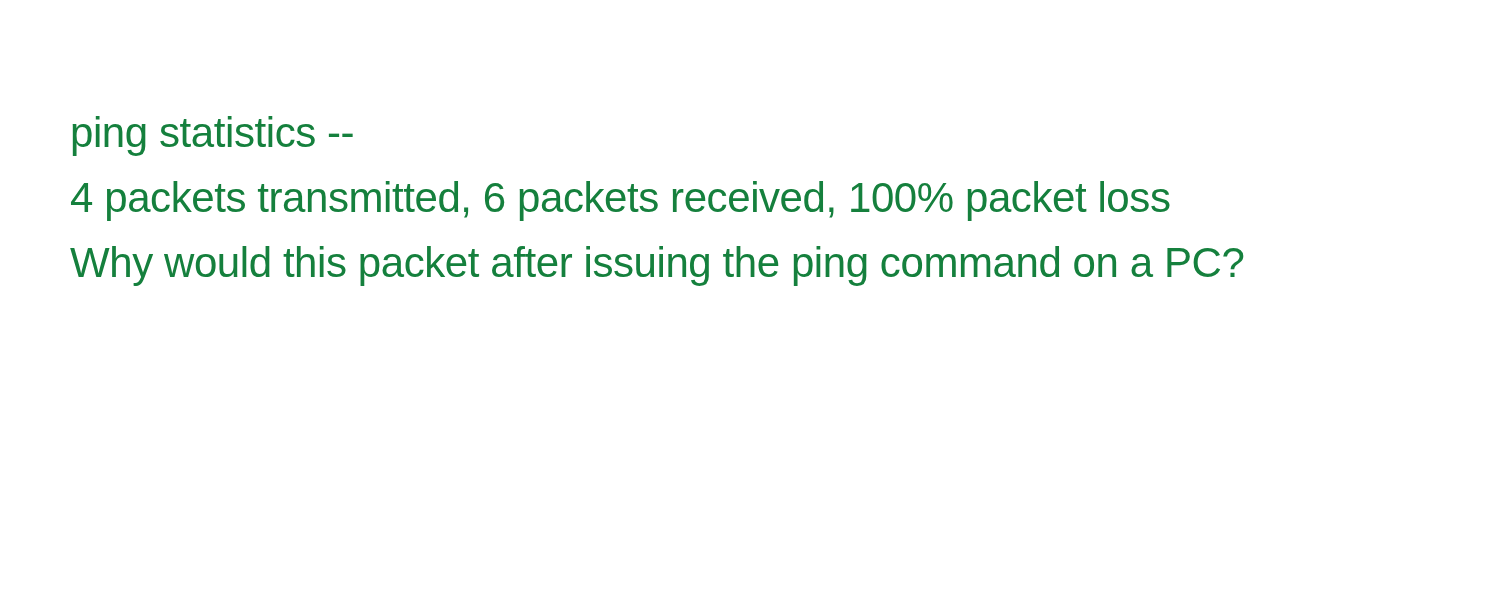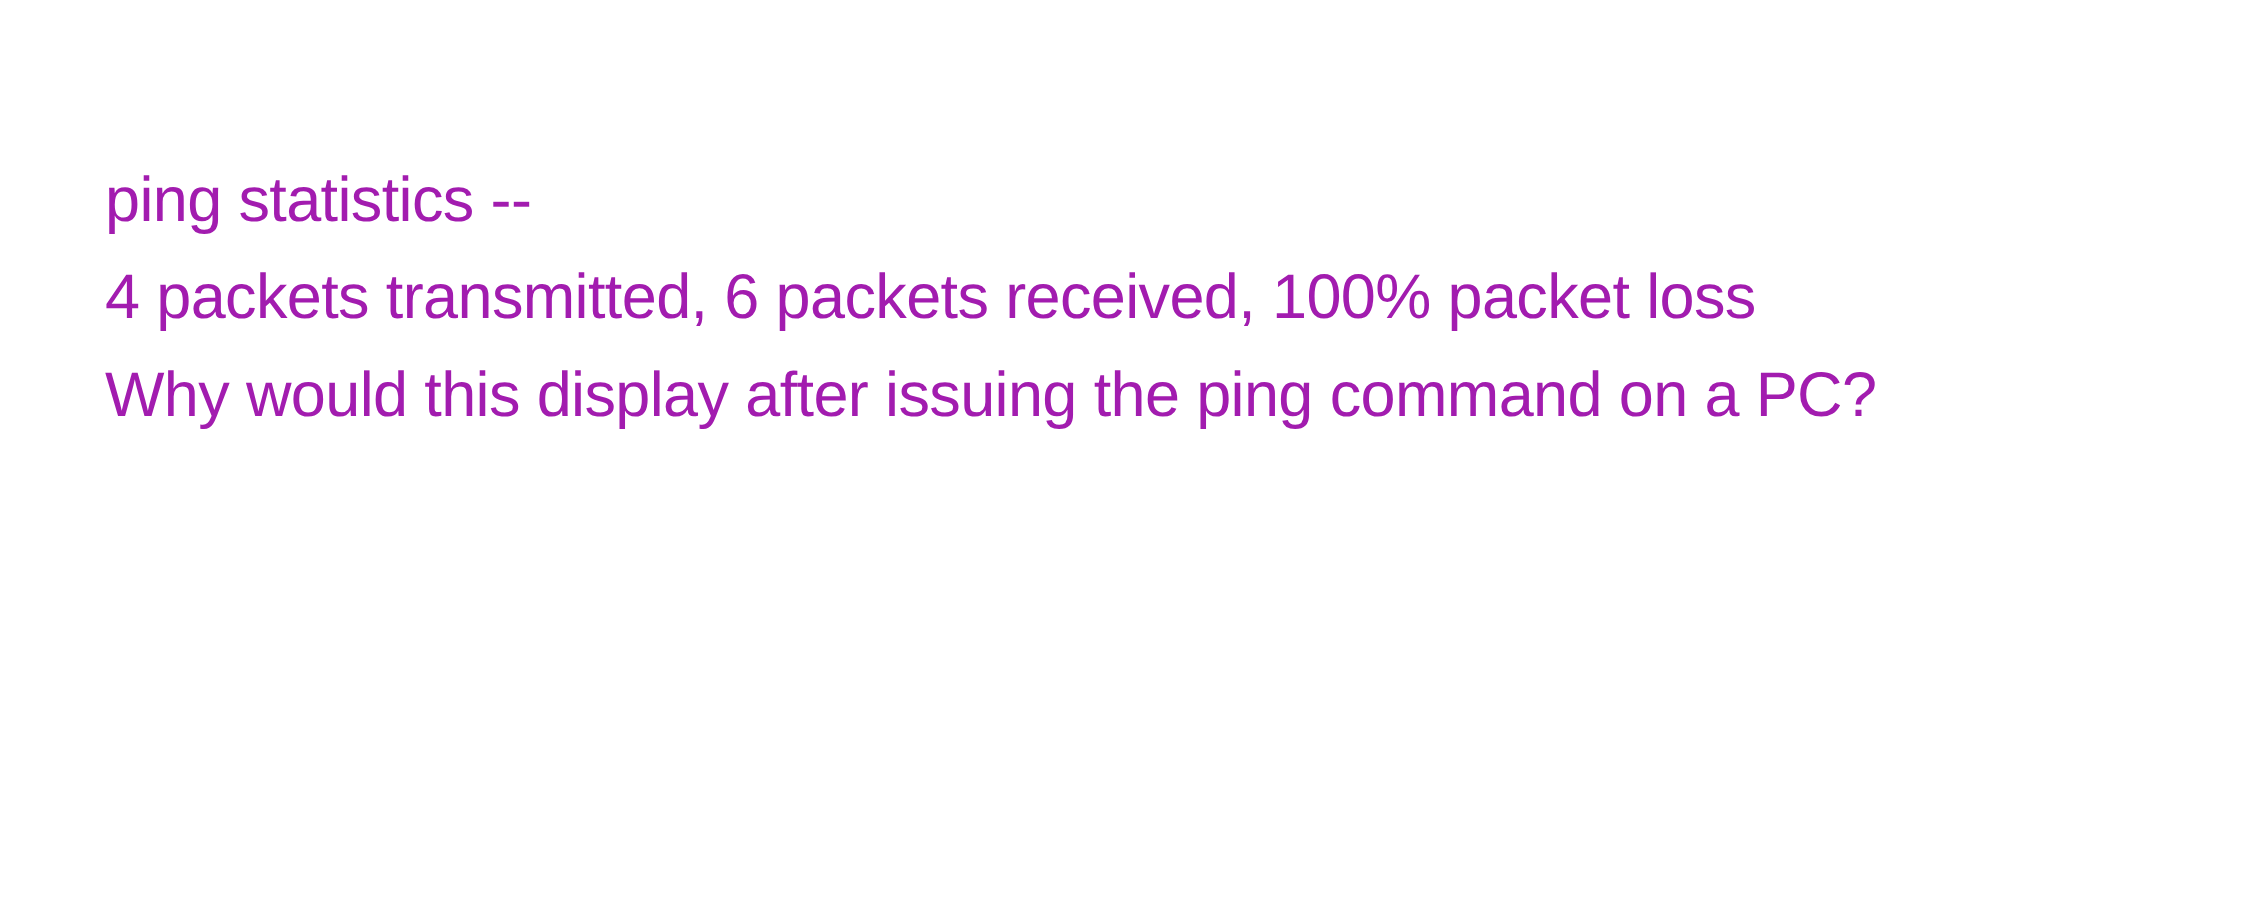--- a/index.html
+++ b/index.html
@@ -10,28 +10,28 @@
     body {
       width: 1500px;
       height: 600px;
       background: #ffffff;
       font-family: -apple-system, BlinkMacSystemFont, "Segoe UI", Helvetica, Arial, sans-serif;
       padding: 100px 70px 60px 70px;
     }
     .content {
       font-size: 42px;
       line-height: 1.55;
-      color: #a21caf;
+      color: #15803d;
       font-weight: 400;
       letter-spacing: -0.01em;
     }
     .line {
       display: block;
     }
   </style>
 </head>
 <body>
 
 <div class="content">
   <span class="line">ping statistics --</span>
   <span class="line">4 packets transmitted, 6 packets received, 100% packet loss</span>
-  <span class="line">Why would this display after issuing the ping command on a PC?</span>
+  <span class="line">Why would this packet after issuing the ping command on a PC?</span>
 </div>
 
 </body></html>

